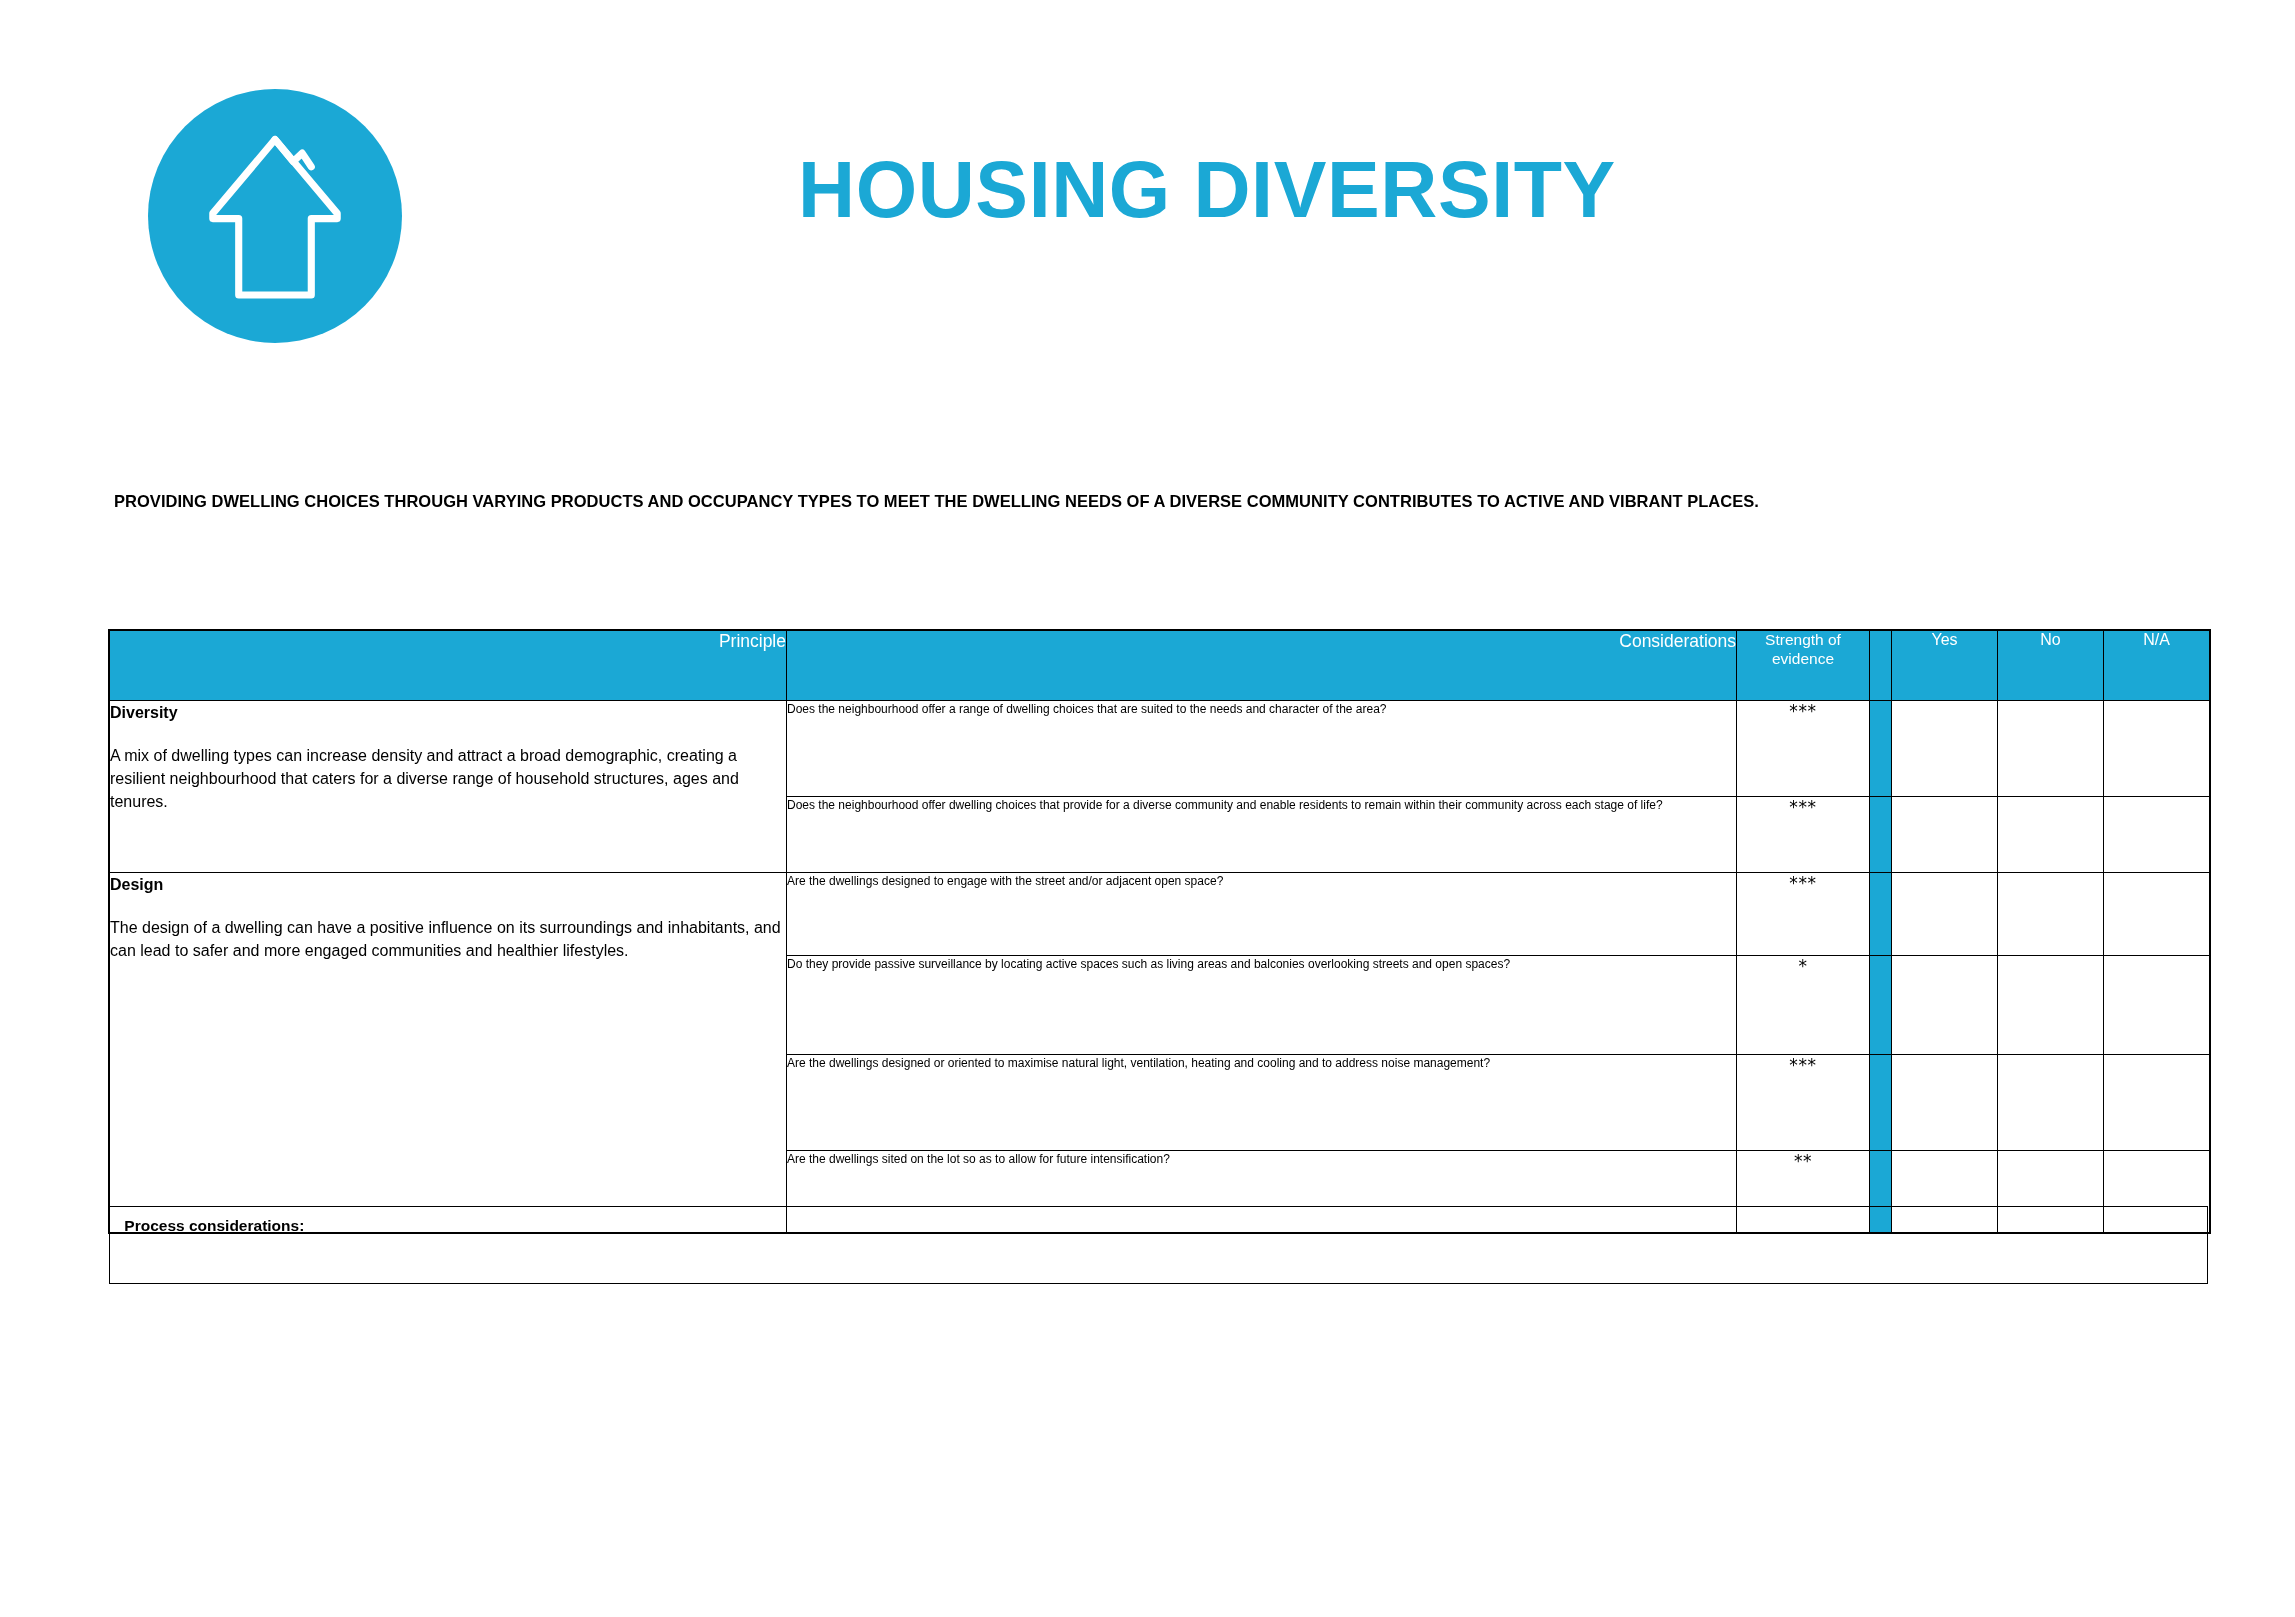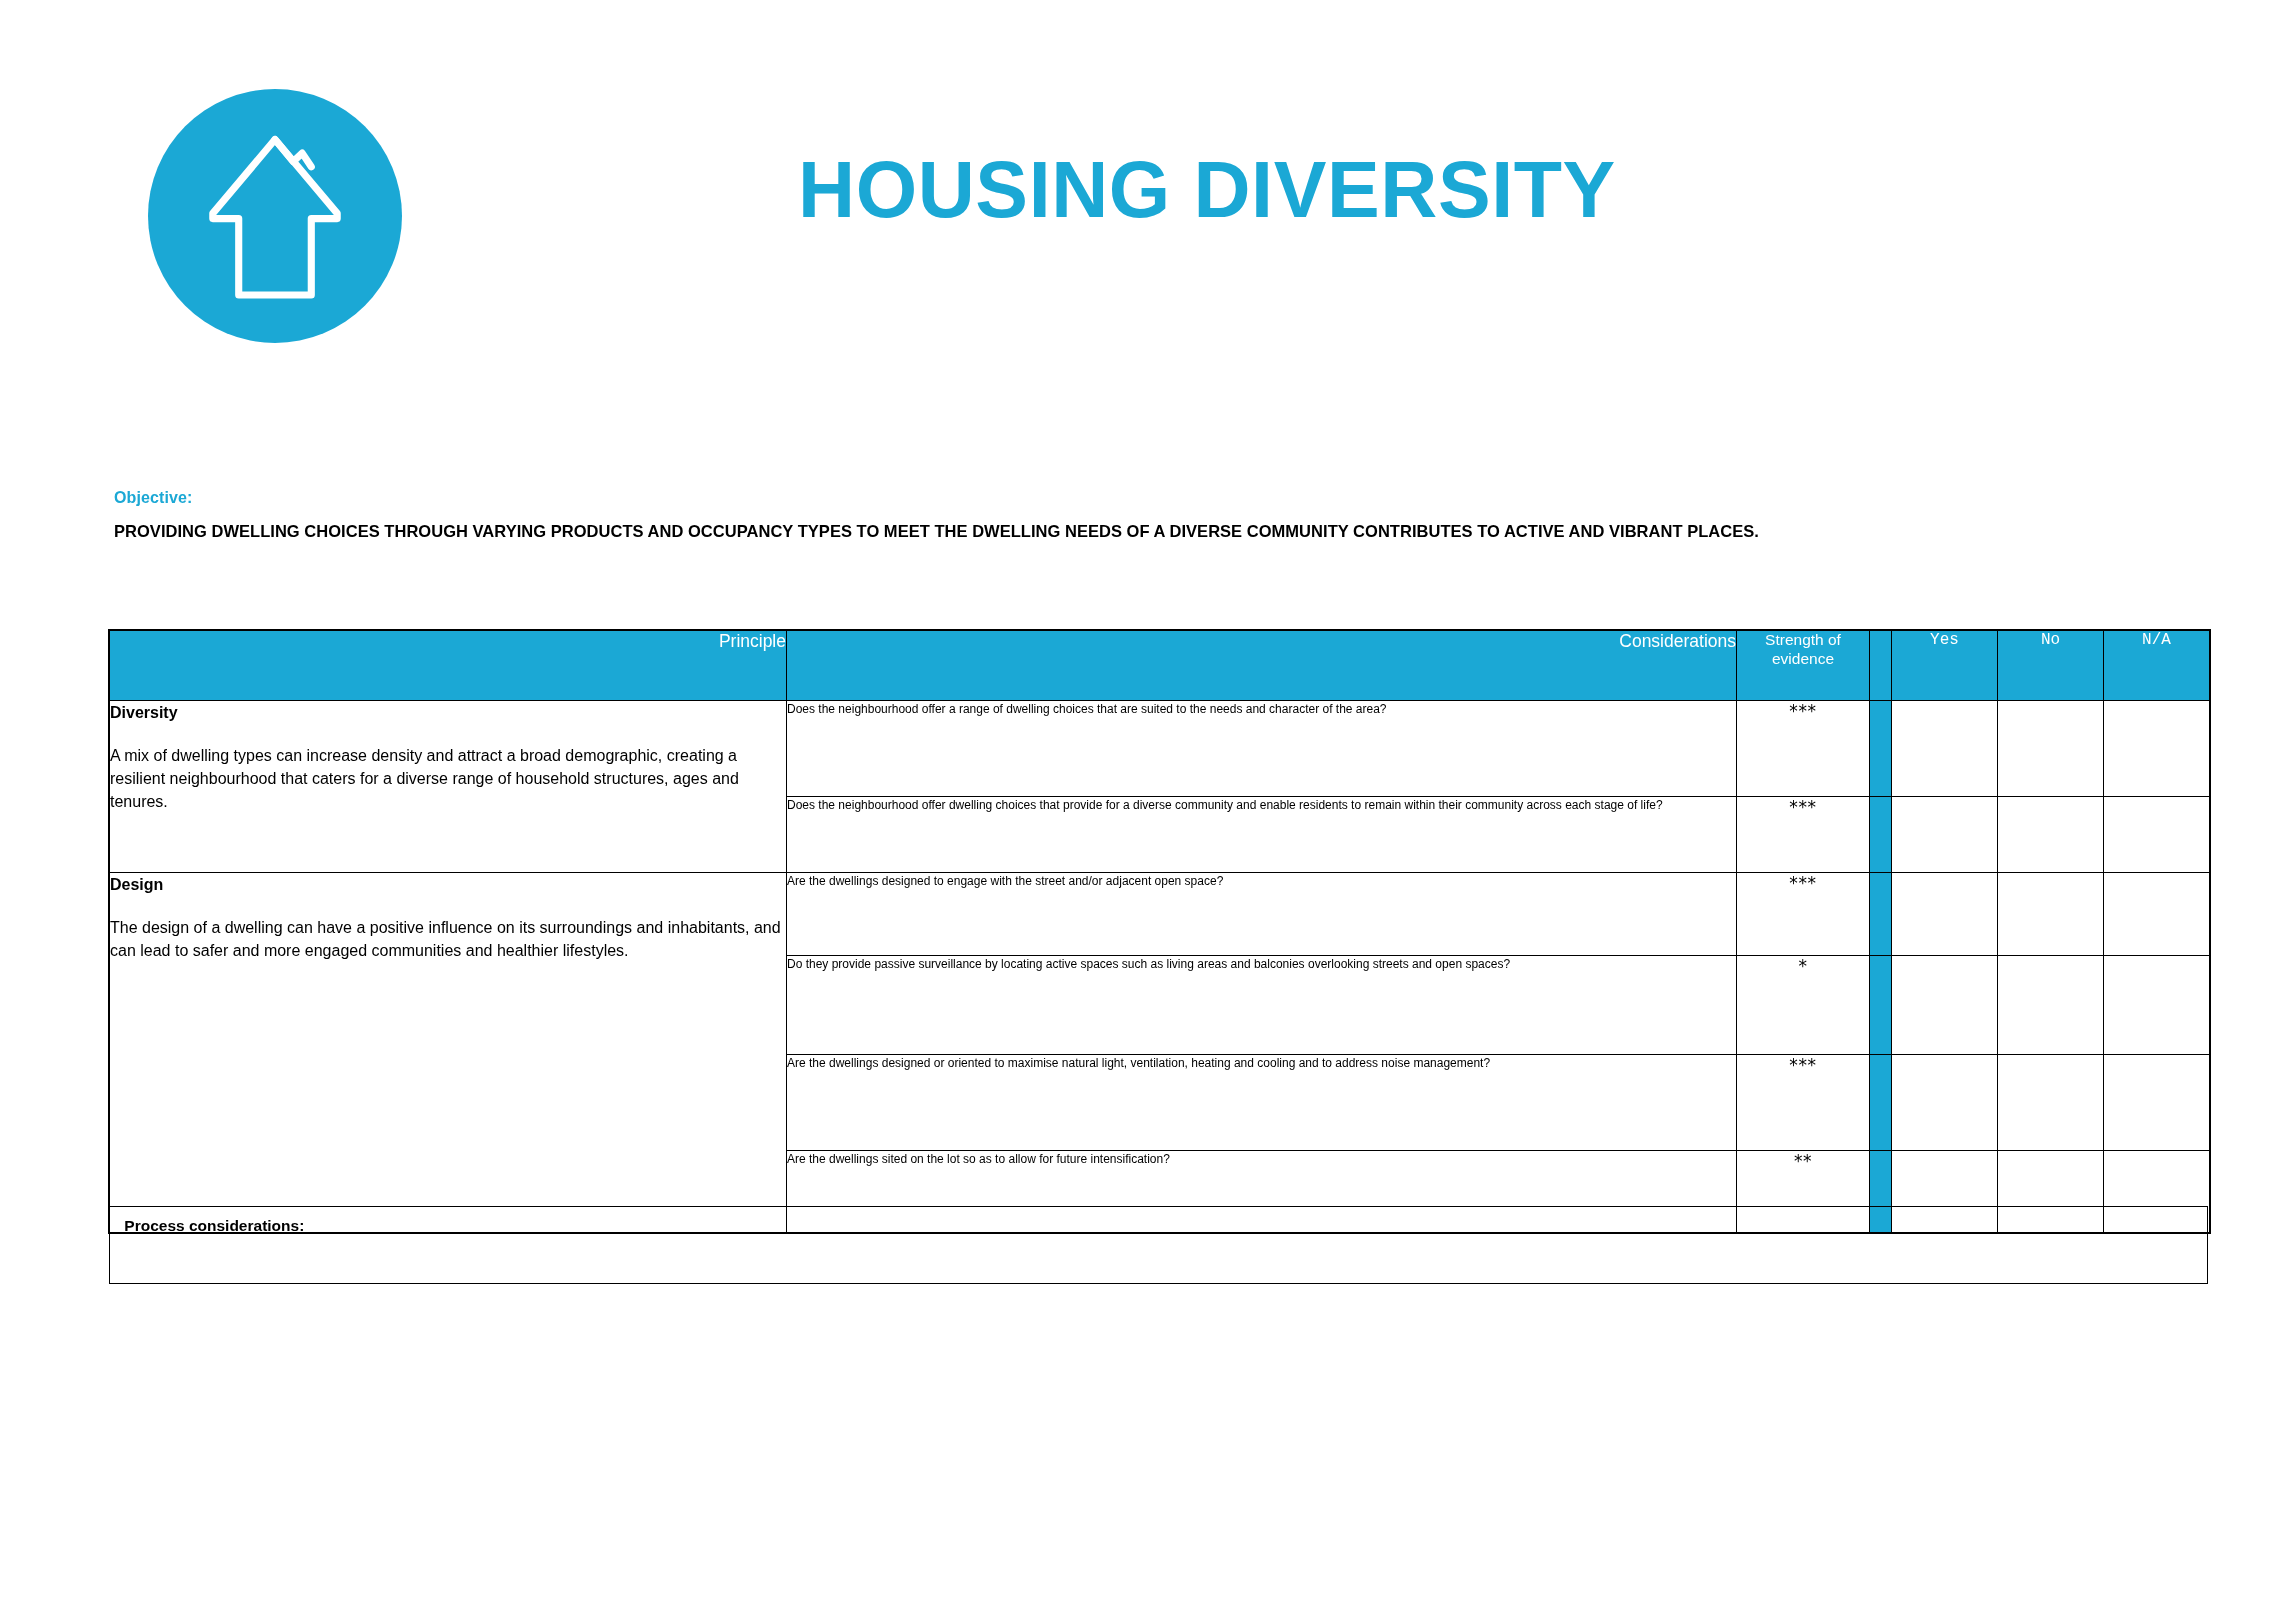--- a/index.html
+++ b/index.html
@@ -117,21 +117,20 @@
     padding: 0 3.9px 7.8px 3.9px;
     vertical-align: middle;
   }
 
   th.h-spacer { background: #1BA8D5; border-left: 1.3px solid #000; border-right: 1.3px solid #000; }
 
   th.h-yn {
     font-size: 16px;
     padding: 0 0 11.7px 0;
     vertical-align: bottom;
-    font-family: Liberation Mono, monospace;
   }
 
   td.c-principle {
     padding: 10.4px 22px 10.4px 14.3px;
     font-size: 16px;
     line-height: 1.46;
   }
 
   td.c-principle .p-title {
     font-weight: bold;
@@ -216,21 +215,20 @@
       <path d="M196 78 L 224 112 L 238 99 L 252 120" fill="none" stroke="#ffffff" stroke-width="11" stroke-linejoin="round" stroke-linecap="round"></path>
 
       <path d="M238 99 L 252 120 L 292 192 L 252 120 Z" fill="none" stroke="none"></path>
     </svg>
   </div>
 
   <div id="page-title">HOUSING DIVERSITY</div>
 </div>
 
 <div id="objective-block">
-  <div id="objective-label">Objective:</div>
   <div id="objective-text">PROVIDING DWELLING CHOICES THROUGH VARYING PRODUCTS AND OCCUPANCY TYPES TO MEET THE DWELLING NEEDS OF A DIVERSE COMMUNITY CONTRIBUTES TO ACTIVE AND VIBRANT PLACES.</div>
 </div>
 
 <table id="assessment-table">
   <colgroup>
     <col style="width:677px">
     <col style="width:950px">
     <col style="width:133px">
     <col style="width:22px">
     <col style="width:106px">

